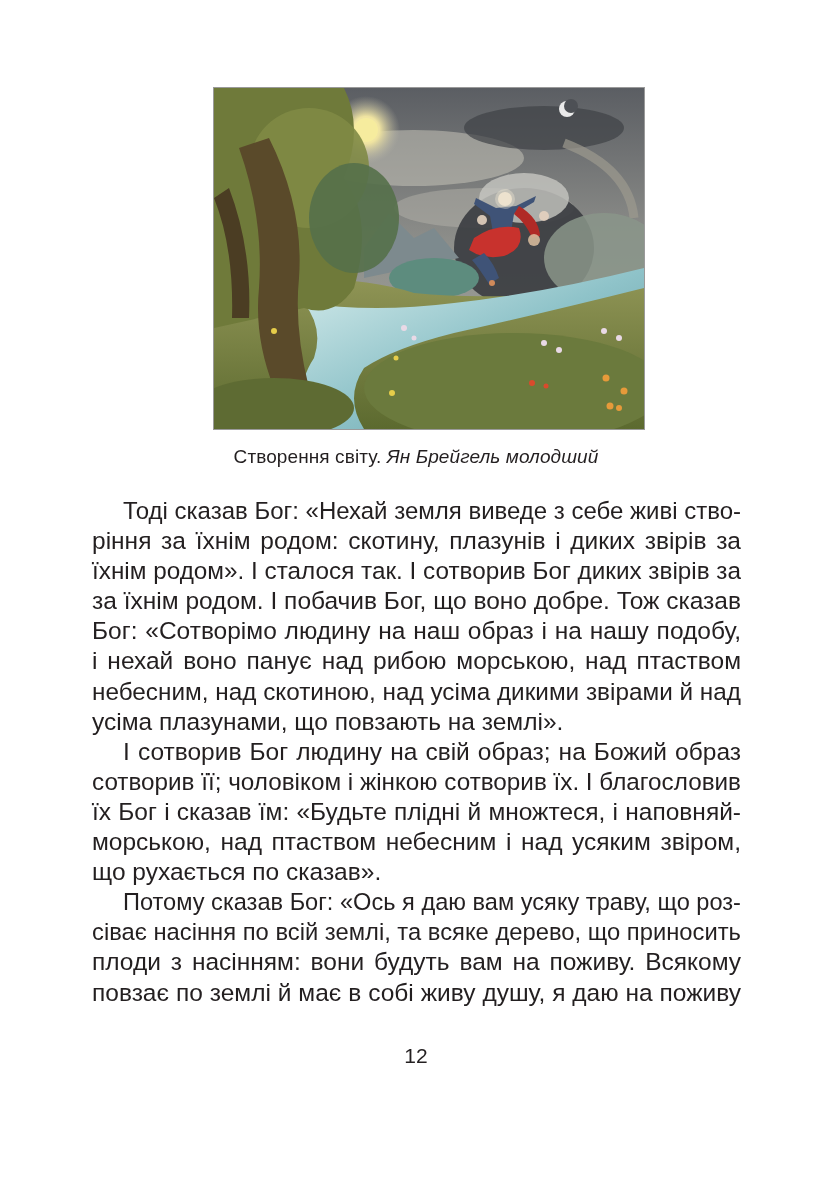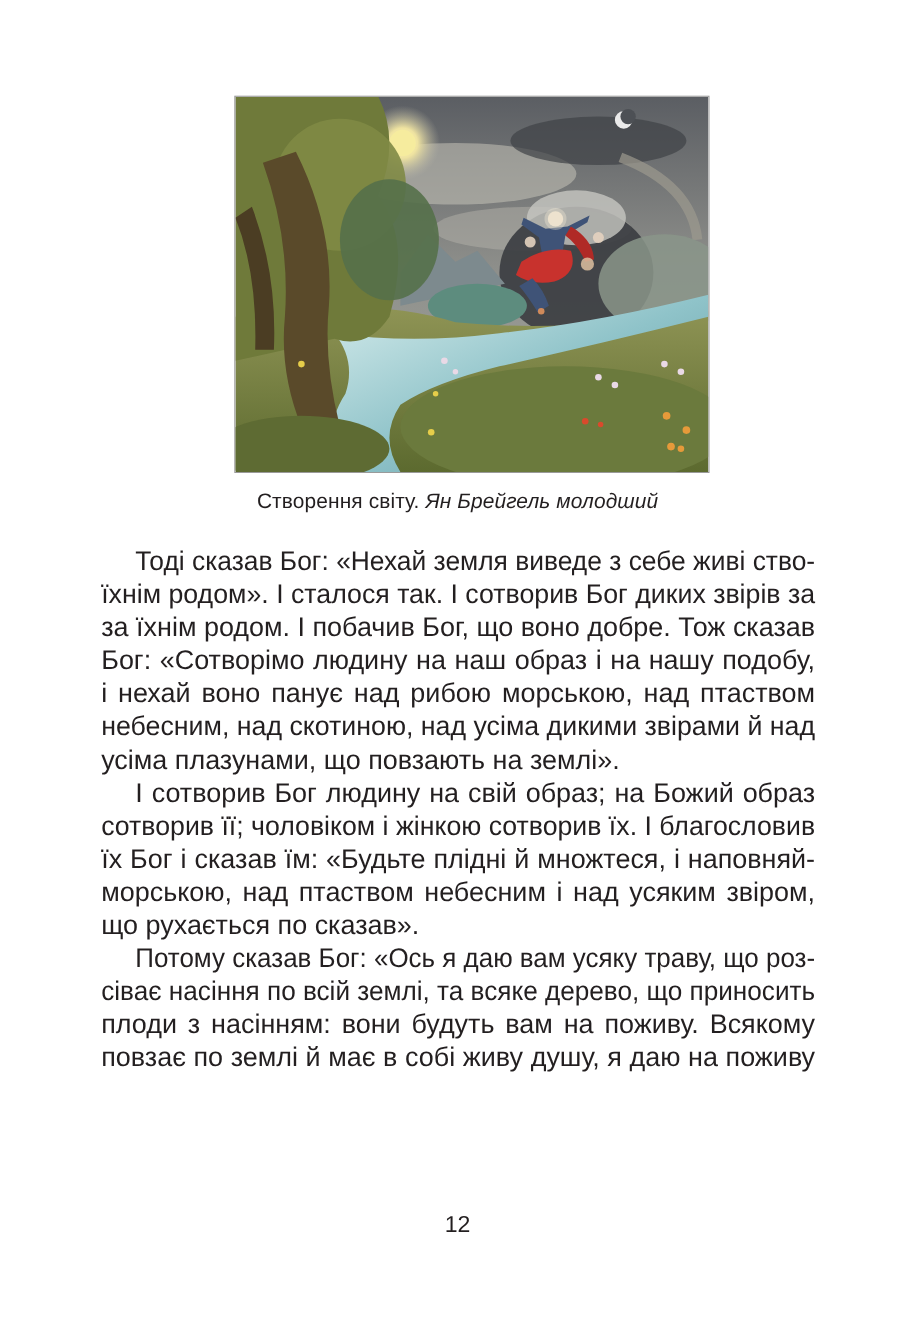--- a/index.html
+++ b/index.html
@@ -11,21 +11,21 @@
     .caption { position: absolute; left: 0; width: 832px; top: 446px; text-align: center;
                font-size: 19px; letter-spacing: 0.1px; }
     .caption .author { font-style: italic; }
     .body-text { position: absolute; left: 92px; top: 484px; width: 649px;
                  font-family: "Liberation Sans Narrow", "Liberation Sans", sans-serif;
                  font-size: 24.5px; line-height: 30.1px; margin-top: 12px; }
     .line { display: block; white-space: nowrap; text-align: justify; text-align-last: justify;
             transform-origin: left center; }
     .line.last { text-align-last: left; }
     .line.indent { padding-left: 31px; }
-    .page-number { position: absolute; left: 0; width: 832px; top: 1102px; text-align: center;
+    .page-number { position: absolute; left: 0; width: 832px; top: 1044px; text-align: center;
                    font-size: 21px; }
   </style>
 </head>
 <body>
 
 <div class="painting">
   <svg viewBox="0 0 430 341" preserveAspectRatio="none">
     <defs>
       <linearGradient id="sky" x1="0" y1="0" x2="0" y2="1">
         <stop offset="0" stop-color="#5b5e63"></stop>
@@ -122,20 +122,21 @@
 </div>
 
 <div class="caption">
   <span>Створення світу.</span>
   <span class="author">Ян Брейгель молодший</span>
 </div>
 
 <div class="body-text">
   <div>
     <span class="line indent" style="width: 662.865px; padding-left: 31.6623px; box-sizing: border-box; transform: scaleX(0.979083);">Тоді сказав Бог: «Нехай земля виведе з себе живі ство-</span>
+    <span class="line">ріння за їхнім родом: скотину, плазунів і диких звірів за</span>
     <span class="line" style="width: 654.547px; padding-left: 0px; box-sizing: border-box; transform: scaleX(0.991526);">їхнім родом». І сталося так. І сотворив Бог диких звірів за</span>
     <span class="line">за їхнім родом. І побачив Бог, що воно добре. Тож сказав</span>
     <span class="line">Бог: «Сотворімо людину на наш образ і на нашу подобу,</span>
     <span class="line">і нехай воно панує над рибою морською, над птаством</span>
     <span class="line" style="width: 653.984px; padding-left: 0px; box-sizing: border-box; transform: scaleX(0.992378);">небесним, над скотиною, над усіма дикими звірами й над</span>
     <span class="line last">усіма плазунами, що повзають на землі».</span>
   </div>
   <div>
     <span class="line indent">І сотворив Бог людину на свій образ; на Божий образ</span>
     <span class="line" style="width: 655.422px; padding-left: 0px; box-sizing: border-box; transform: scaleX(0.990202);">сотворив її; чоловіком і жінкою сотворив їх. І благословив</span>

